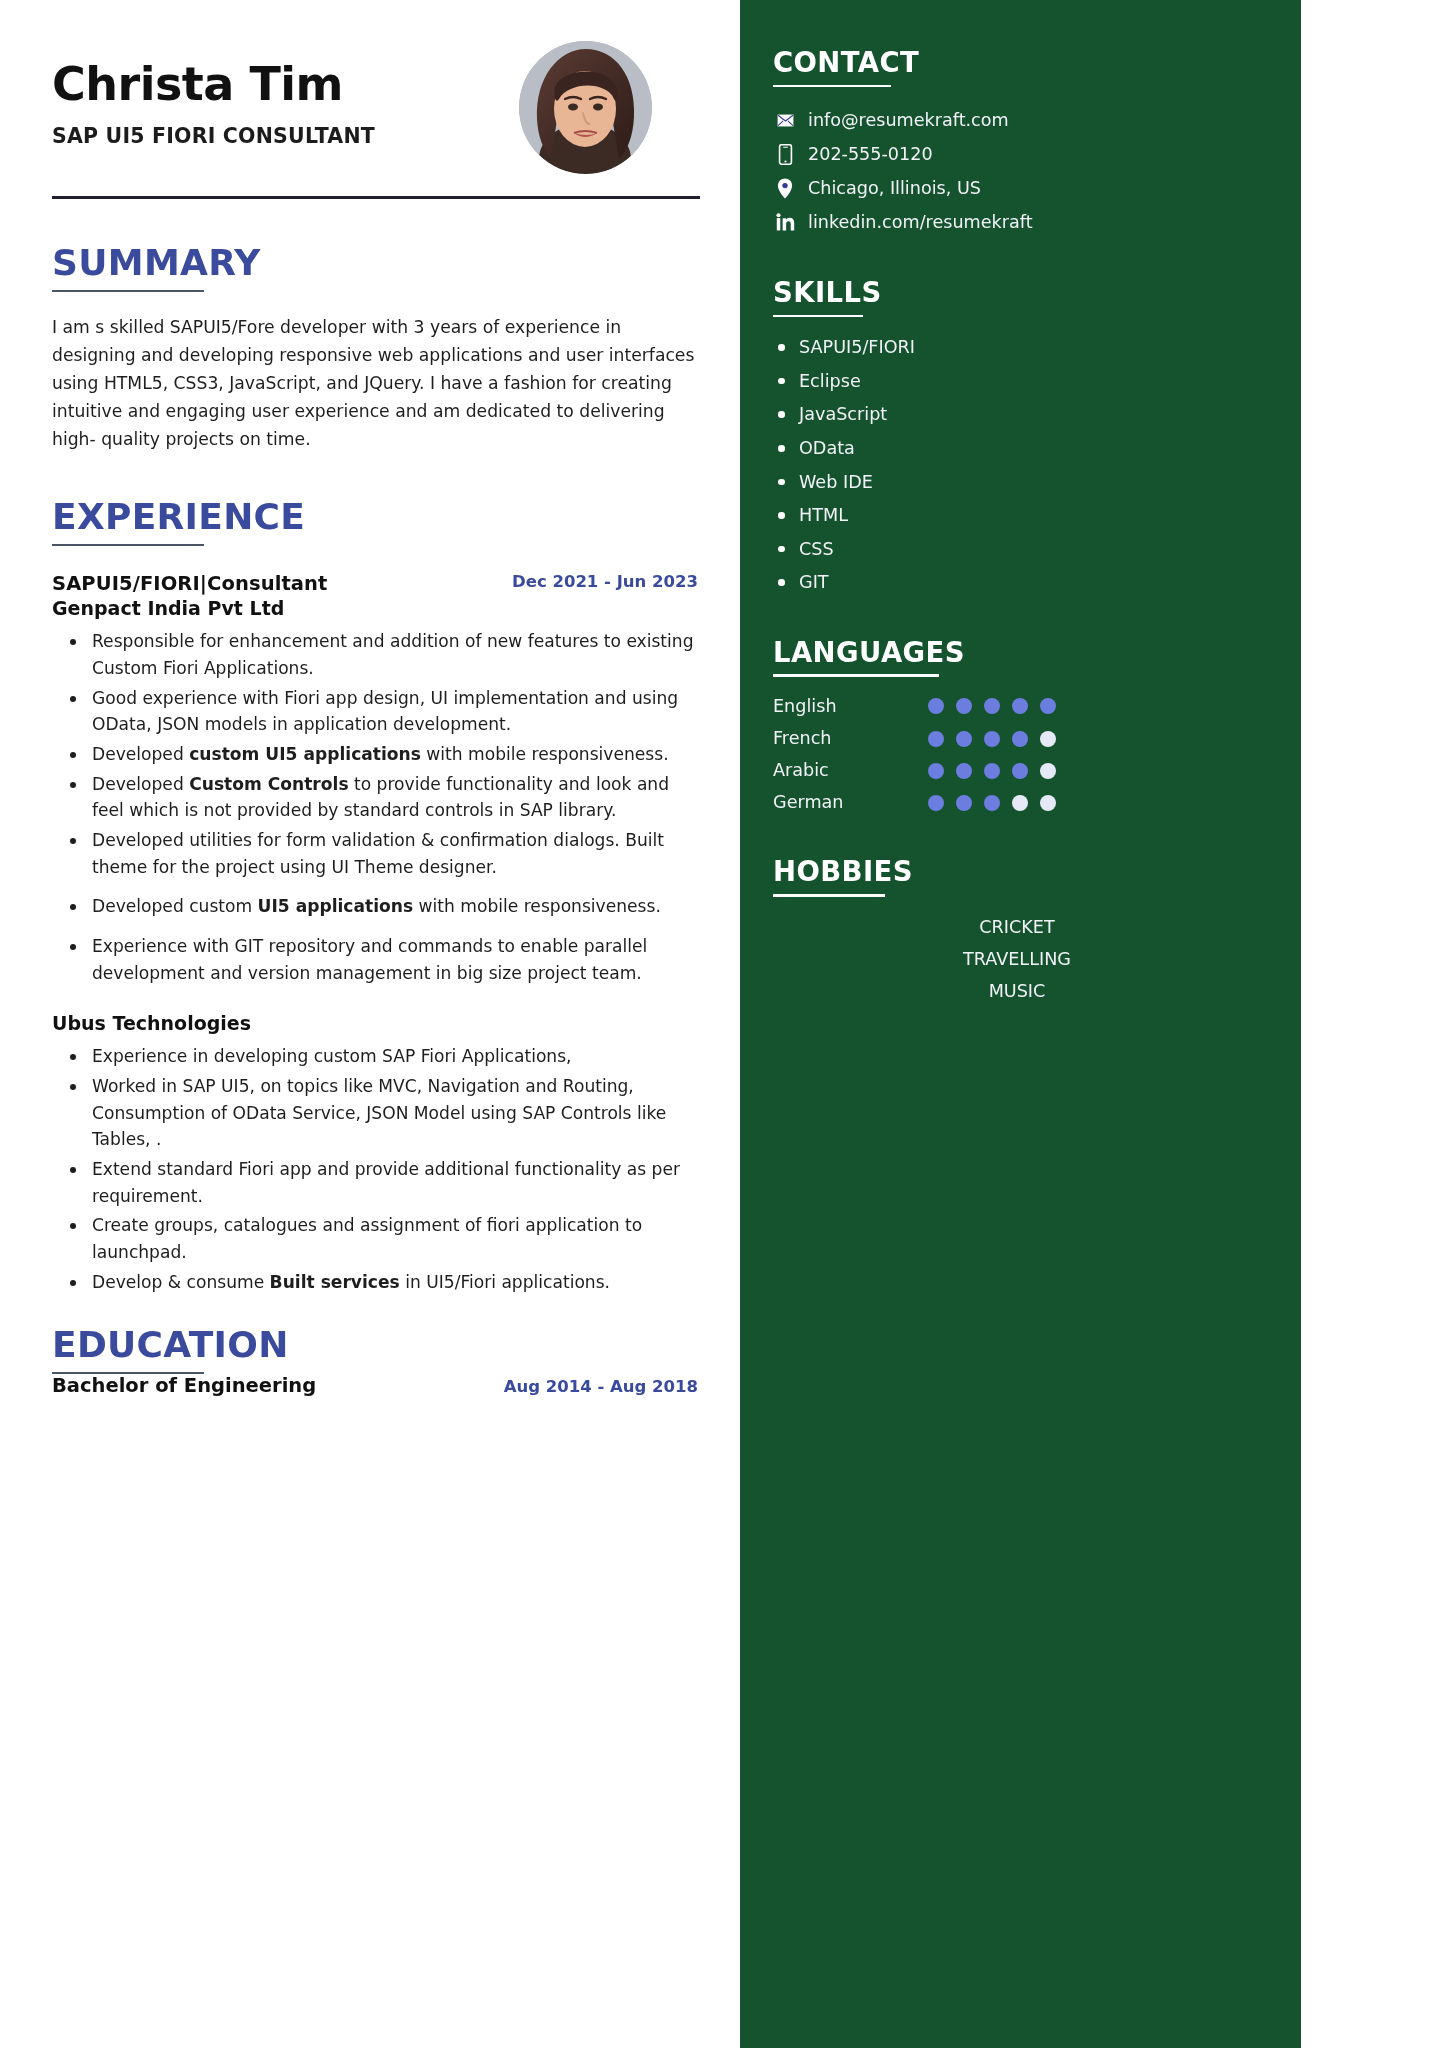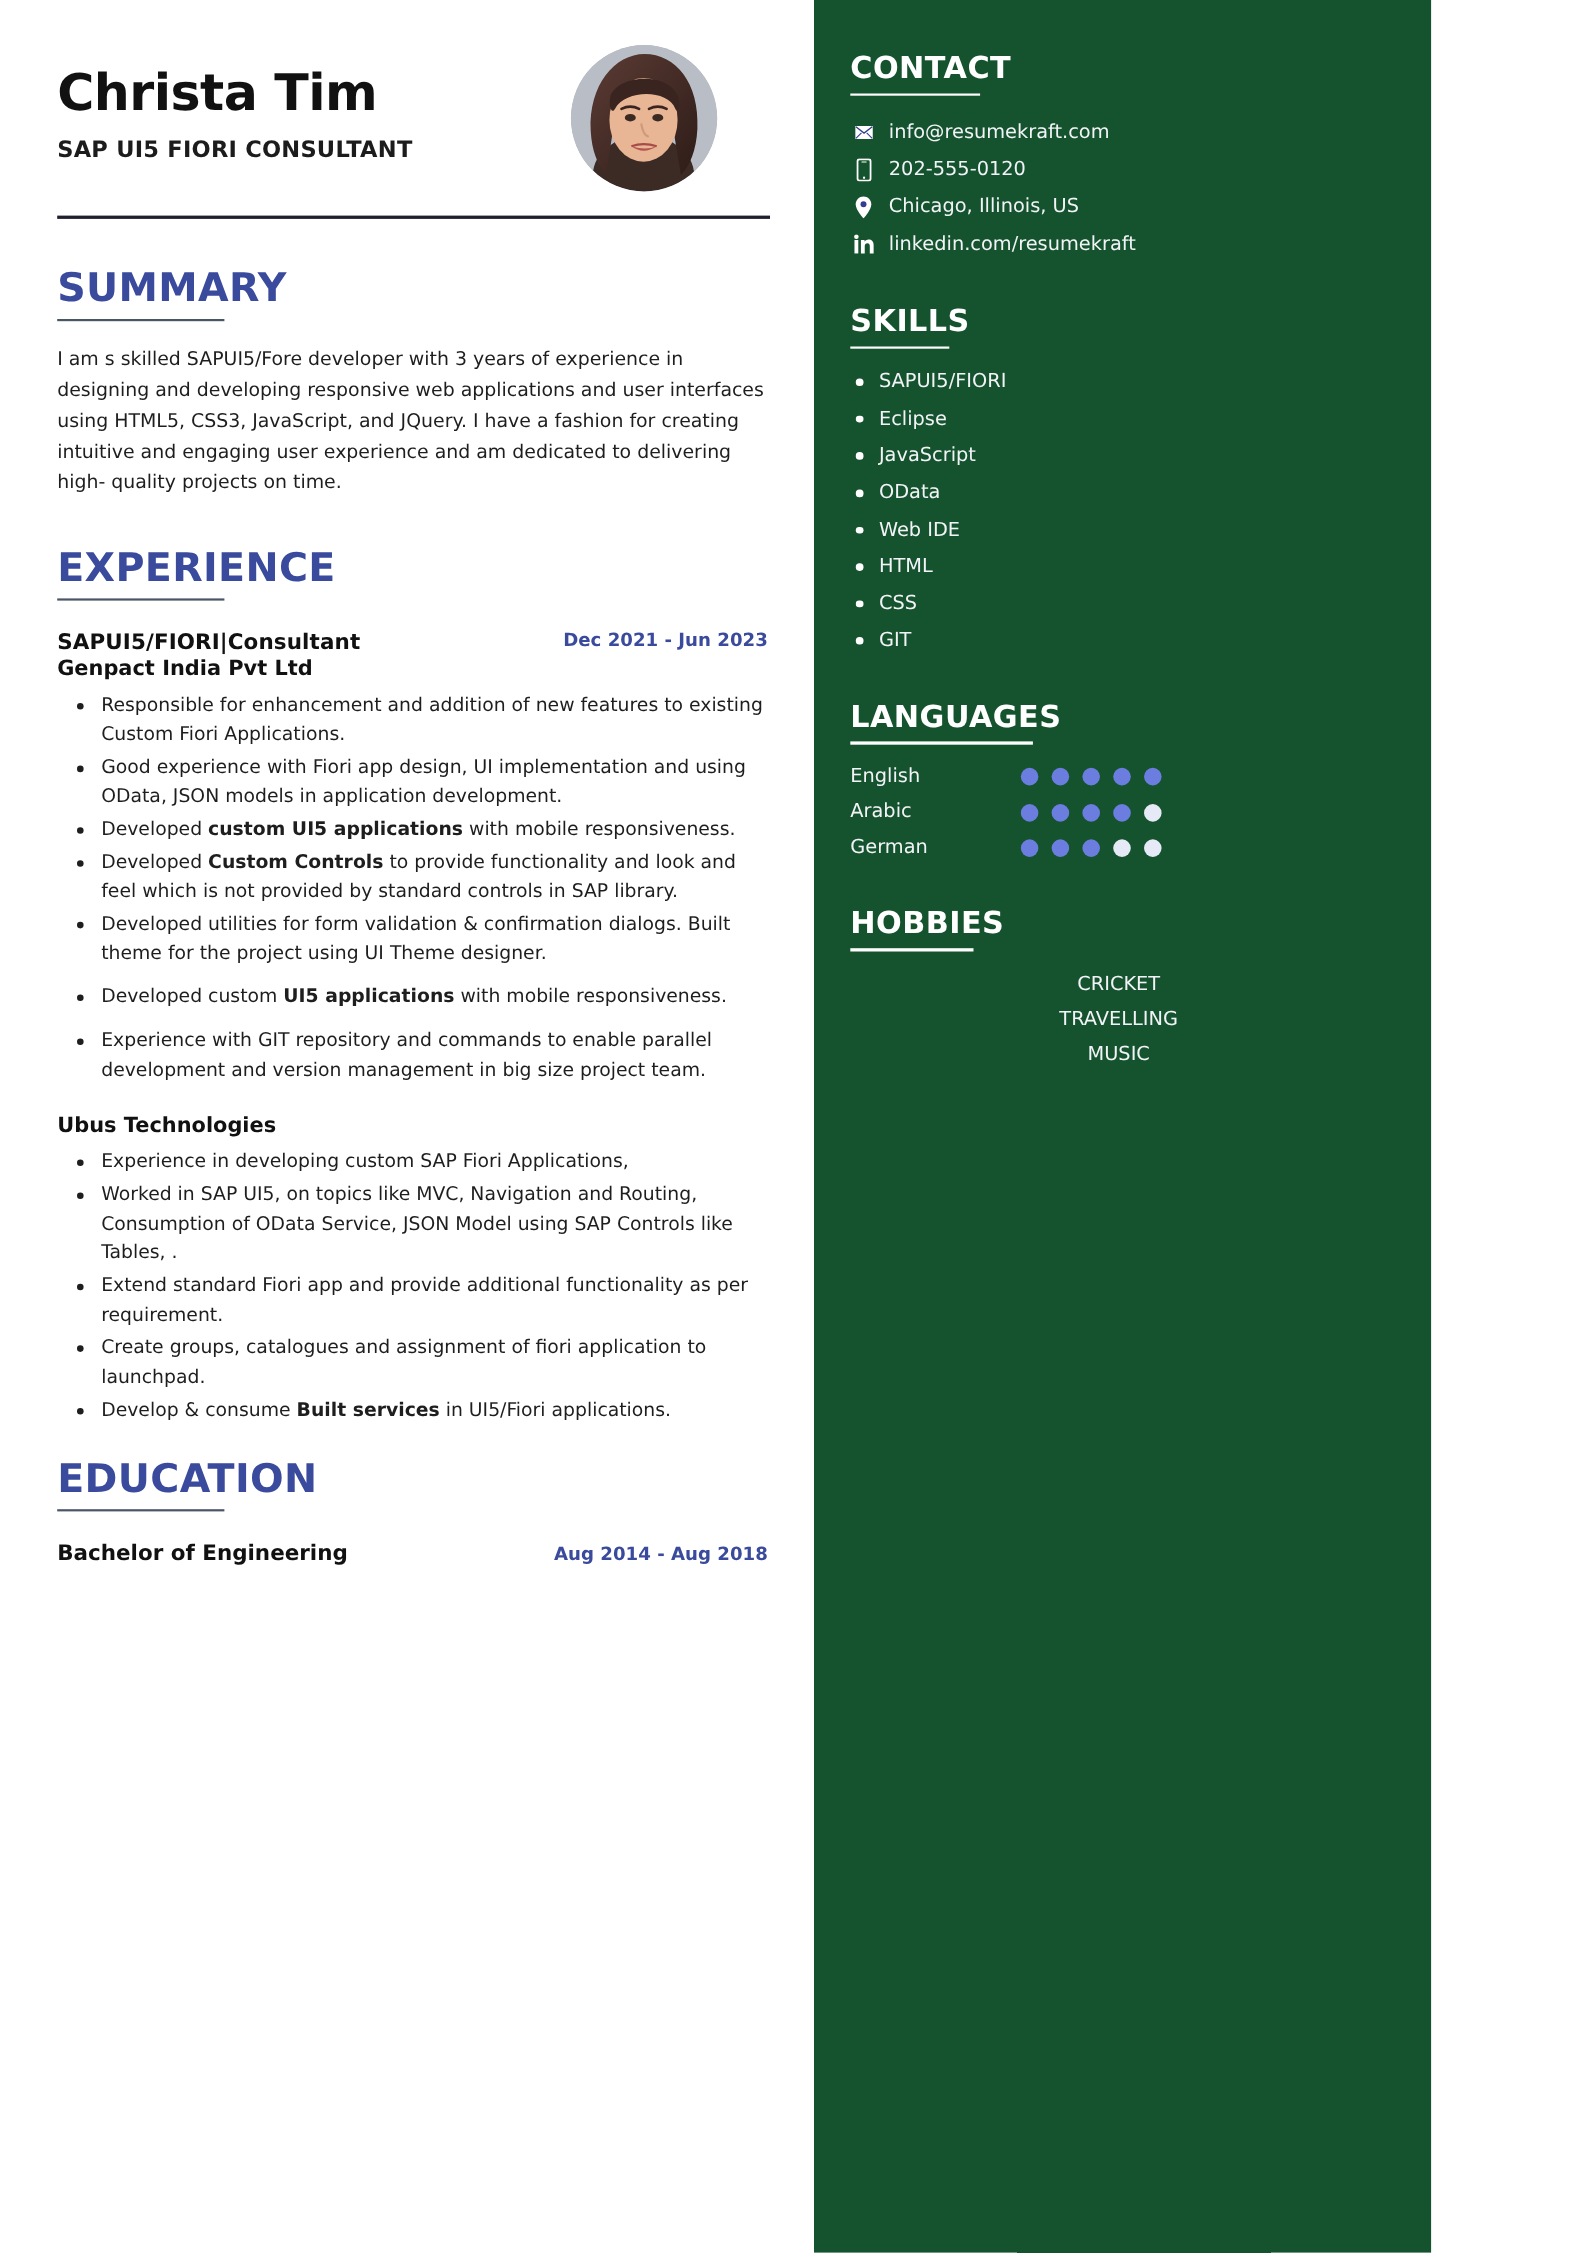--- a/index.html
+++ b/index.html
@@ -295,21 +295,21 @@
               <li><span>Develop &amp; consume </span><b>Built services</b><span> in UI5/Fiori applications.</span></li>
             </ul>
           </div>
         </div>
     </div>
 
     <div class="sec edu">
       <div class="sec-title">EDUCATION</div>
       <div class="sec-underline"></div>
       <div id="edu-container">
-          <div style="margin-top: 26px;">
+          <div style="">
             <div class="edu-head">
               <div class="edu-degree">Bachelor of Engineering</div>
               <div class="edu-dates">Aug 2014 - Aug 2018</div>
             </div>
           </div>
         </div>
     </div>
 
   </div>
 
@@ -385,20 +385,30 @@
             <div class="lang-name">English</div>
             <div class="dots">
               <span class="dot"></span>
               <span class="dot"></span>
               <span class="dot"></span>
               <span class="dot"></span>
               <span class="dot"></span>
             </div>
           </div>
           <div class="lang-row">
+            <div class="lang-name">French</div>
+            <div class="dots">
+              <span class="dot"></span>
+              <span class="dot"></span>
+              <span class="dot"></span>
+              <span class="dot"></span>
+              <span class="dot off"></span>
+            </div>
+          </div>
+          <div class="lang-row">
             <div class="lang-name">Arabic</div>
             <div class="dots">
               <span class="dot"></span>
               <span class="dot"></span>
               <span class="dot"></span>
               <span class="dot"></span>
               <span class="dot off"></span>
             </div>
           </div>
           <div class="lang-row">

